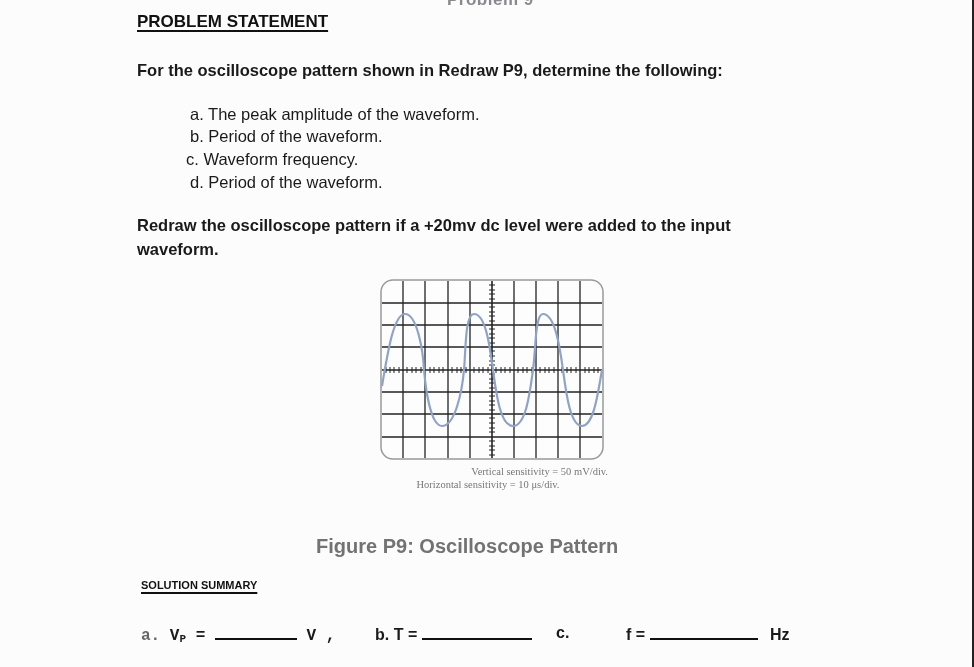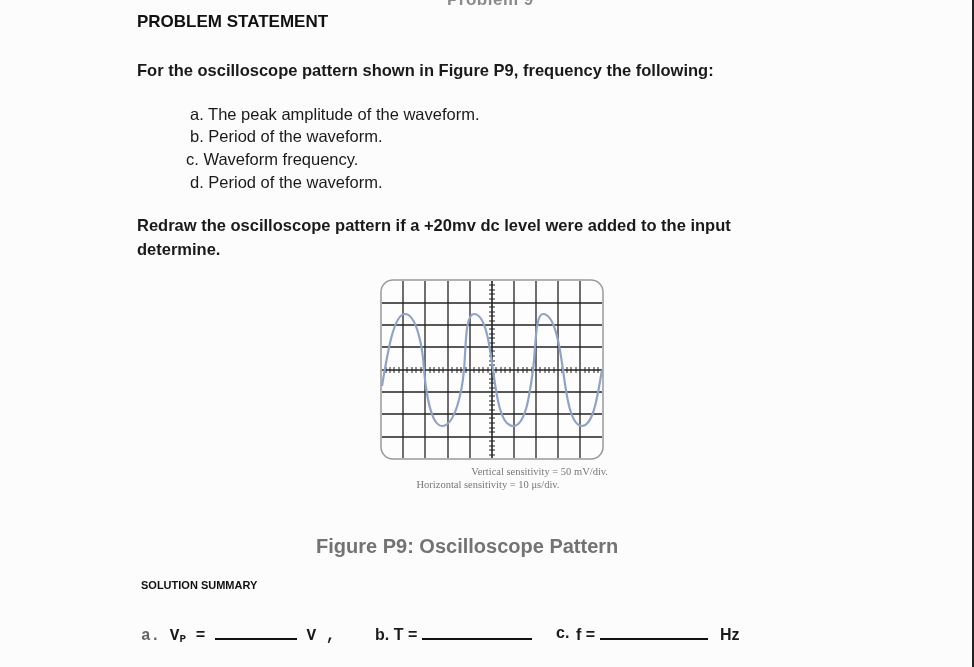--- a/index.html
+++ b/index.html
@@ -5,49 +5,49 @@
   html, body { margin: 0; padding: 0; }
   body {
     width: 974px; height: 667px; position: relative; overflow: hidden;
     background: #fcfcfc;
     font-family: "Liberation Sans", sans-serif;
     color: #111;
   }
   .right-edge { position: absolute; top: 0; right: 0; width: 2px; height: 667px; background: #222; }
   .abs { position: absolute; white-space: nowrap; }
   .header-cut { left: 447px; top: -10px; font-size: 17px; font-weight: bold; color: #8a8a8e; letter-spacing: 0.5px; }
-  .heading { font-weight: bold; font-size: 17px; text-decoration-thickness: 2px; text-underline-offset: 3px; }
+  .heading { font-weight: bold; font-size: 17px; text-decoration: underline; text-decoration-thickness: 2px; text-underline-offset: 3px; }
   .body-text { font-size: 16.5px; font-weight: bold; color: #1a1a1a; }
   .list-item { font-size: 16.5px; font-weight: normal; color: #1a1a1a; }
   .scope-wrap { position: absolute; left: 378px; top: 277px; width: 229px; height: 186px; }
   .caption { font-family: "Liberation Serif", serif; font-size: 10.5px; color: #777; text-align: center; width: 240px; left: 368px; }
   .fig-caption { font-size: 20px; font-weight: bold; color: #737373; }
   .answer { font-size: 16px; font-weight: bold; color: #1a1a1a; }
   .blank { display: inline-block; border-bottom: 2px solid #111; vertical-align: baseline; height: 14px; }
   .sub { font-size: 11px; vertical-align: -2px; }
   .grey-a { color: #666; }
 </style>
 </head>
 <body>
 
 <div class="right-edge"></div>
 
 <div class="abs header-cut">Problem 9</div>
 
 <div class="abs heading" style="left:137px; top:12px;">PROBLEM STATEMENT</div>
 
-<div class="abs body-text" style="left:137px; top:61px;">For the oscilloscope pattern shown in Figure P9, frequency the following:</div>
+<div class="abs body-text" style="left:137px; top:61px;">For the oscilloscope pattern shown in Redraw P9, determine the following:</div>
 
 <div class="abs list-item" style="left:190px; top:105px;">a. The peak amplitude of the waveform.</div>
 <div class="abs list-item" style="left:190px; top:127px;">b. Period of the waveform.</div>
 <div class="abs list-item" style="left:186px; top:150px;">c. Waveform frequency.</div>
 <div class="abs list-item" style="left:190px; top:173px;text-align:right;">d. Period of the waveform.</div>
 
 <div class="abs body-text" style="left:137px; top:216px;">Redraw the oscilloscope pattern if a +20mv dc level were added to the input</div>
-<div class="abs body-text" style="left:137px; top:240px;">determine.</div>
+<div class="abs body-text" style="left:137px; top:240px;">waveform.</div>
 
 <div class="scope-wrap">
   <svg width="229" height="186" viewBox="378 277 229 186" xmlns="http://www.w3.org/2000/svg">
     <rect x="381" y="280" width="222" height="179" rx="12" ry="12" fill="#fdfdfd" stroke="#999" stroke-width="1.5"></rect>
     <g stroke="#222" stroke-width="1.3">
       <line x1="403" y1="281" x2="403" y2="458"></line>
       <line x1="425" y1="281" x2="425" y2="458"></line>
       <line x1="448" y1="281" x2="448" y2="458"></line>
       <line x1="470" y1="281" x2="470" y2="458"></line>
       <line x1="514" y1="281" x2="514" y2="458"></line>
@@ -157,17 +157,17 @@
 </div>
 
 <div class="abs answer" style="left:375px; top:624px;text-align:right;">
   <span>b. T =</span>
   <span class="blank" style="width:110px;"></span>
 </div>
 
 <div class="abs answer" style="left:556px; top:624px;">
   <span>c.</span>
 </div>
-<div class="abs answer" style="left:576px; top:624px;">
+<div class="abs answer" style="left:626px; top:624px;">
   <span>f =</span>
   <span class="blank" style="width:108px;"></span>
   <span style="margin-left:8px;">Hz</span>
 </div>
 
 </body></html>

